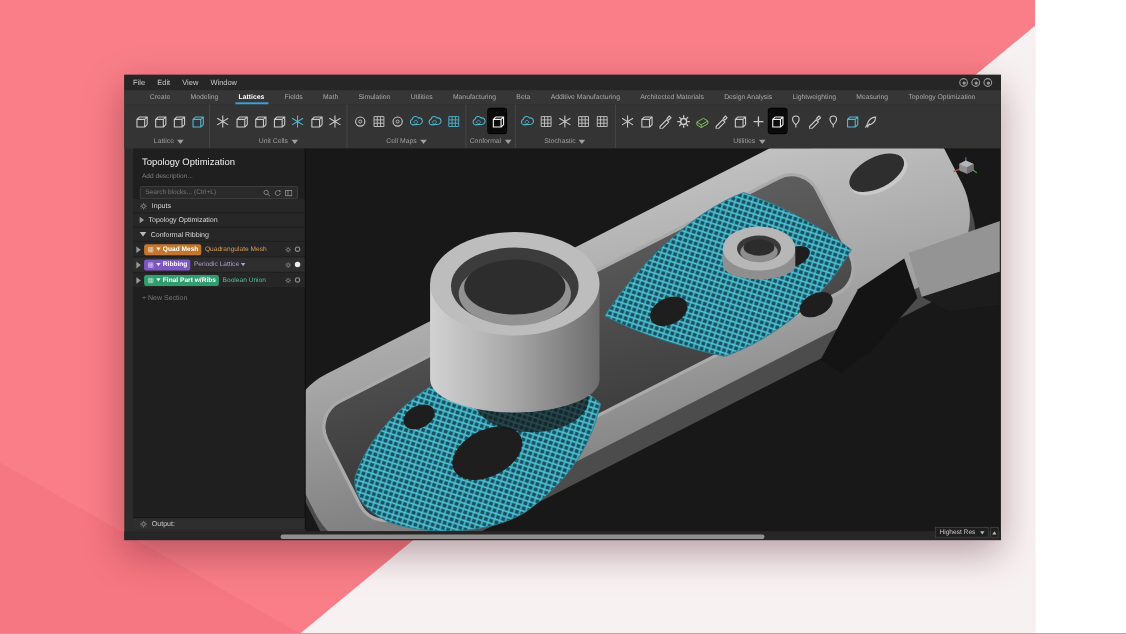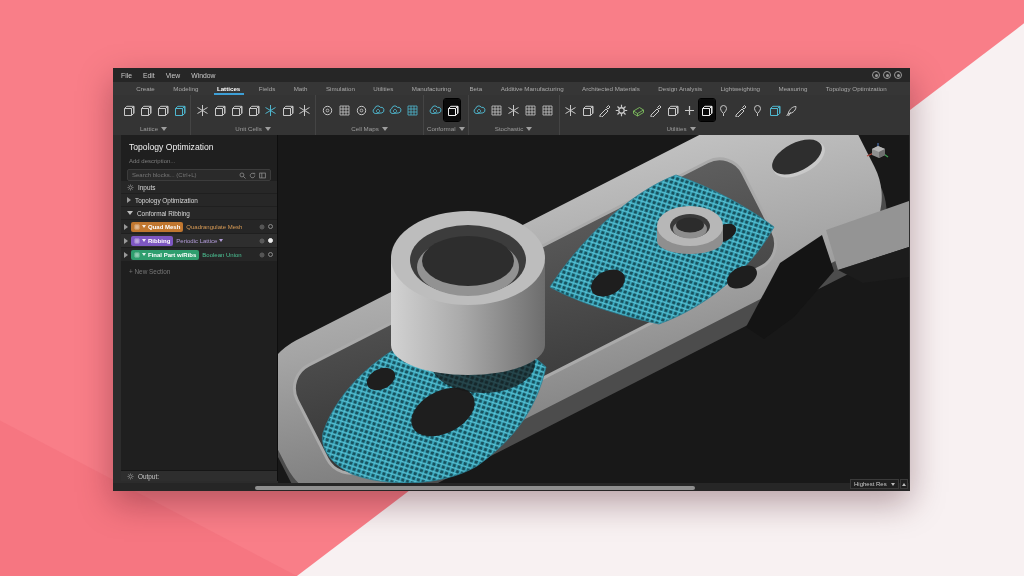--- a/index.html
+++ b/index.html
@@ -1,17 +1,17 @@
 <!DOCTYPE html>
 <html><head>
 <meta charset="utf-8">
 <style>
   * { margin:0; padding:0; box-sizing:border-box; }
   html,body { width:1024px; height:576px; overflow:hidden; }
-  .stage { position:relative; width:1024px; height:576px; background:#f97e88;
+  .stage { position:relative; width:941px; height:576px; background:#f97e88;
            font-family:"Liberation Sans", sans-serif; overflow:hidden; }
   .bg-wedge { position:absolute; inset:0; background:#f8f1f2;
               clip-path:polygon(103% 0, 100% 100%, 29% 100%); }
   .bg-corner { position:absolute; inset:0; background:#f26d7b; opacity:.45;
                clip-path:polygon(0 73%, 29% 100%, 0 100%); }
 
   
   .app { position:absolute; left:113px; top:68px; width:797px; height:423px;
          background:#2c2c2c; box-shadow:0 12px 32px rgba(60,10,20,.35); font-size:7px; color:#ccc; }
 

